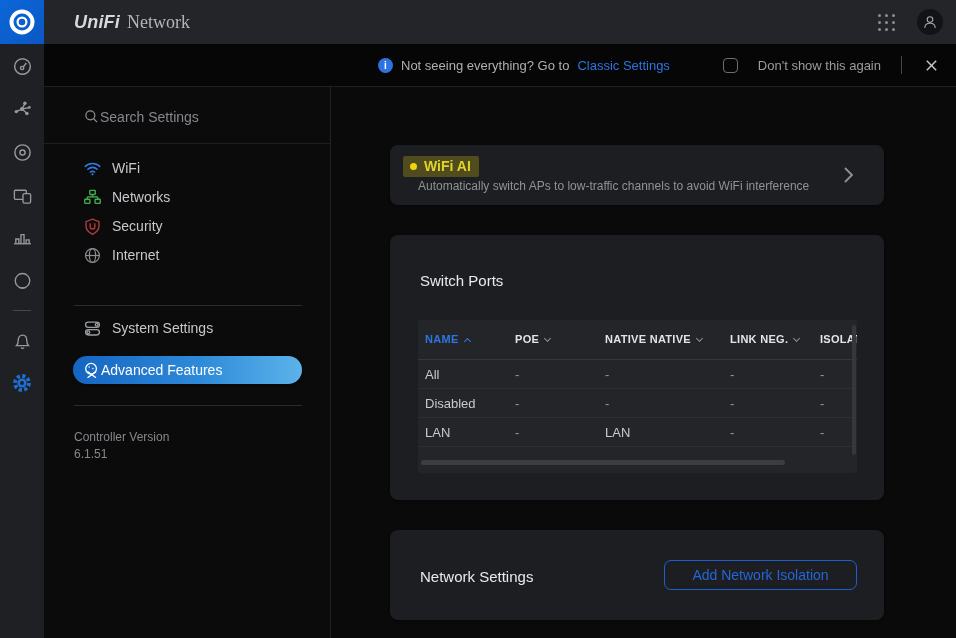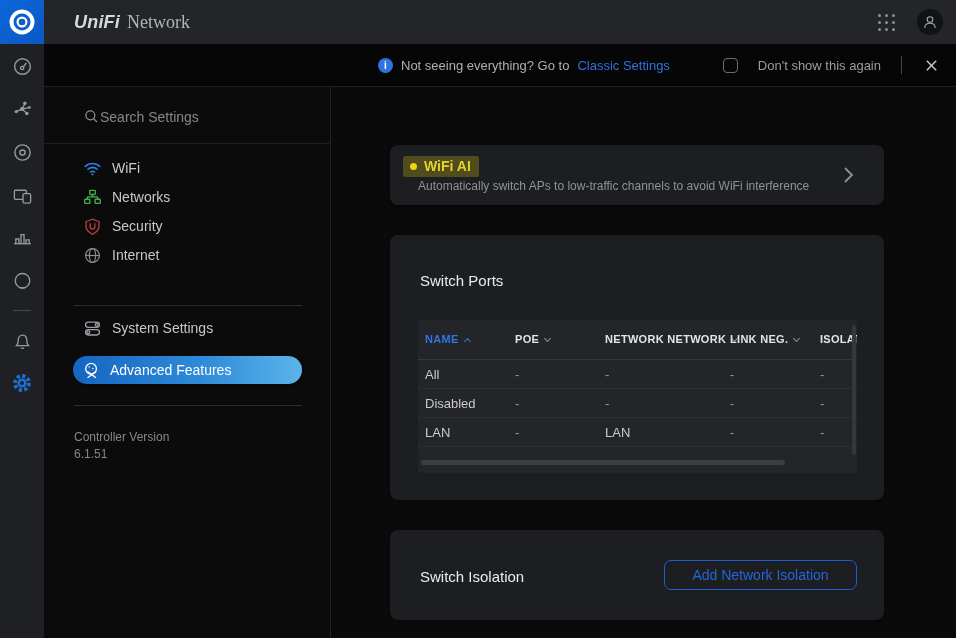--- a/index.html
+++ b/index.html
@@ -40,21 +40,21 @@
   
   .sidebar { position:absolute; left:44px; top:87px; width:287px; height:551px; background:#0b0b0c; border-right:1px solid #222327; }
   .search-row { position:absolute; left:39px; top:21px; display:flex; align-items:flex-end; cursor:text; }
   .search-label { font-size:14px; color:#84878c; }
   .sb-divider-full { position:absolute; left:0; top:56px; width:287px; border-top:1px solid #1e1f22; }
   .sb-divider-inset { position:absolute; left:30px; width:228px; border-top:1px solid #2a2b2e; }
   .nav-item { position:absolute; left:39px; height:26px; display:flex; align-items:center; gap:10px; cursor:pointer; }
   .nav-item .lbl { font-size:14px; color:#c7c8cb; }
   .nav-pill { position:absolute; left:29px; top:269px; width:229px; height:28px; border-radius:14px;
     background:linear-gradient(90deg,#1565c2 0%,#2e8ad8 55%,#5cb3ea 100%);
-    display:flex; align-items:center; gap:9px; padding-left:9px; cursor:pointer; box-shadow:0 1px 3px rgba(0,0,0,.5); }
+    display:flex; align-items:center; padding-left:9px; cursor:pointer; box-shadow:0 1px 3px rgba(0,0,0,.5); }
   .nav-pill .lbl { font-size:14px; color:#ffffff; }
   .version-label { position:absolute; left:30px; top:343px; font-size:12px; color:#85878b; }
   .version-value { position:absolute; left:30px; top:360px; font-size:12px; color:#85878b; }
 
   
   .main { position:absolute; left:331px; top:87px; width:625px; height:551px; }
   .card { position:absolute; left:59px; width:494px; background:#1d1e21; border-radius:8px; box-shadow:0 1px 3px rgba(0,0,0,.45); }
   .card-wifi-ai { top:58px; height:60px; cursor:pointer; }
   .hl-wrap { position:absolute; left:13px; top:11px; display:flex; align-items:center; gap:7px;
     background:#514c1d; border-radius:2px; padding:2px 8px 3px 7px; }
@@ -297,21 +297,21 @@
       </span>
     </section>
 
     <section class="card card-ports">
       <div class="card-title" style="top:37px">Switch Ports</div>
 
       <div class="table-panel">
         <div class="thead">
           <span class="th sorted c0"><span>NAME</span><i class="chev up"></i></span>
           <span class="th c1"><span>POE</span><i class="chev"></i></span>
-          <span class="th c2"><span>NETWORK NETWORK</span><i class="chev"></i></span>
+          <span class="th c2"><span>NATIVE NATIVE</span><i class="chev"></i></span>
           <span class="th c3"><span>LINK NEG.</span><i class="chev"></i></span>
           <span class="th c4"><span>ISOLATION</span></span>
         </div>
 
         <div class="trow" style="top:40px">
           <span class="td c0">All</span>
           <span class="td dash c1">-</span>
           <span class="td dash c2">-</span>
           <span class="td dash c3">-</span>
           <span class="td dash c4">-</span>
@@ -330,18 +330,18 @@
           <span class="td dash c3">-</span>
           <span class="td dash c4">-</span>
         </div>
 
         <div class="hscroll"></div>
         <div class="vscroll"></div>
       </div>
     </section>
 
     <section class="card card-isolation">
-      <div class="card-title" style="top:38px">Switch Isolation</div>
+      <div class="card-title" style="top:38px">Network Settings</div>
       <button class="btn-outline">Add Network Isolation</button>
     </section>
 
   </main>
 </div>
 
 </body></html>

